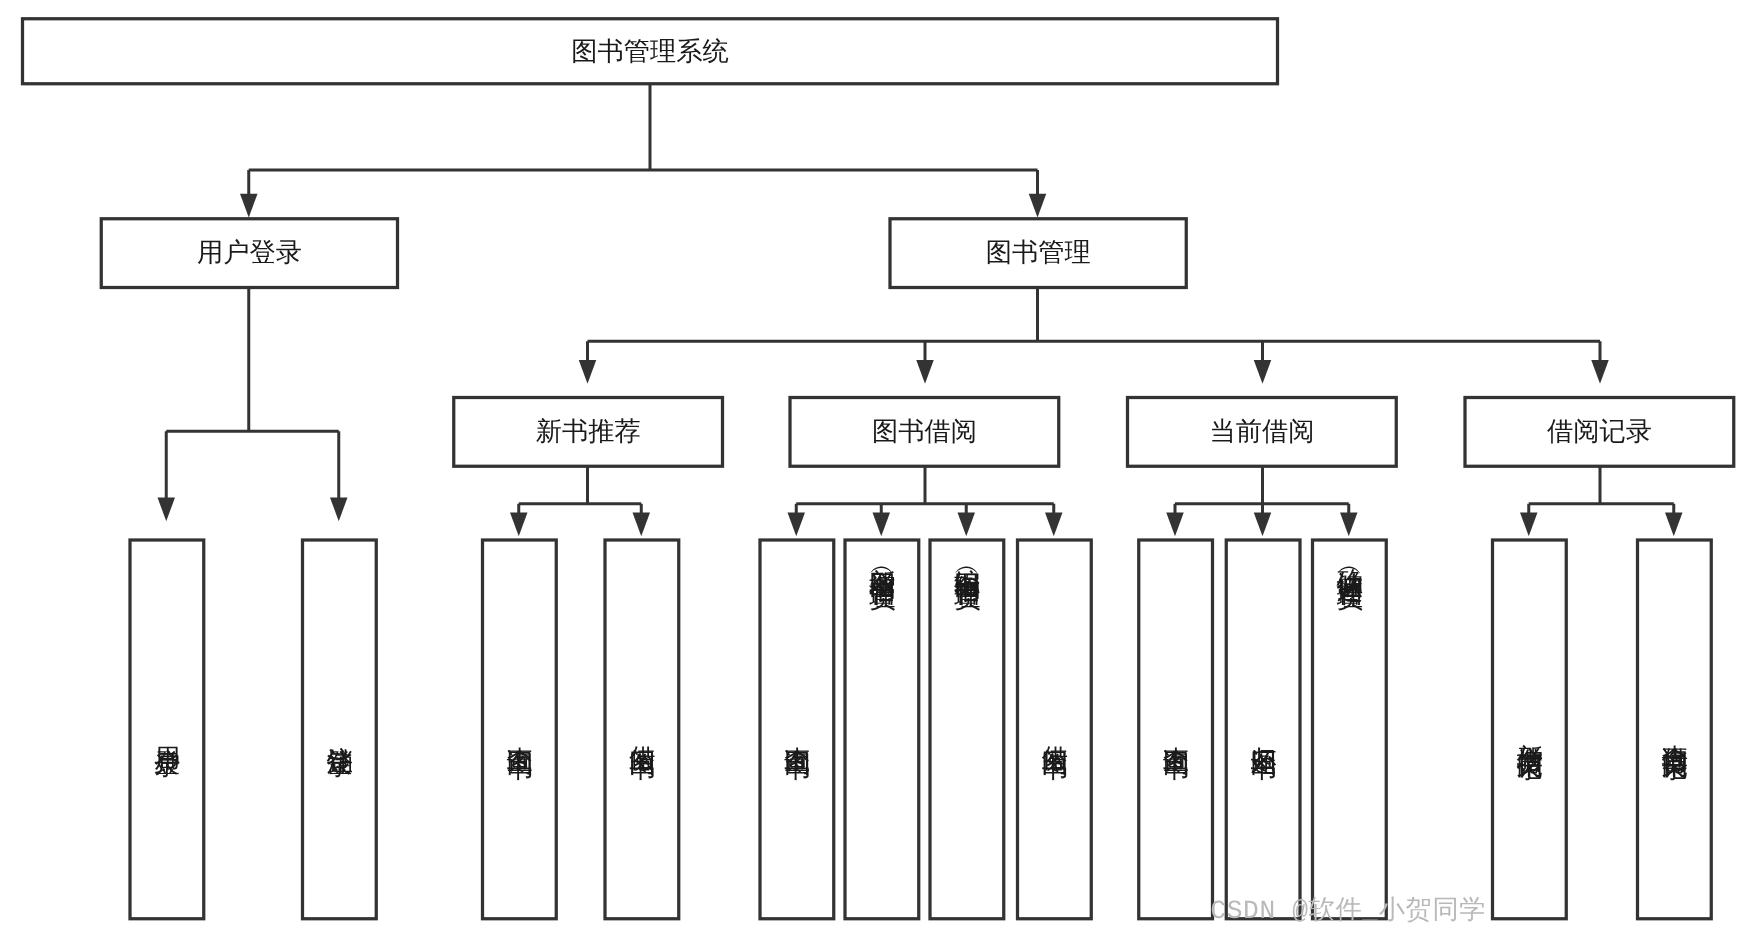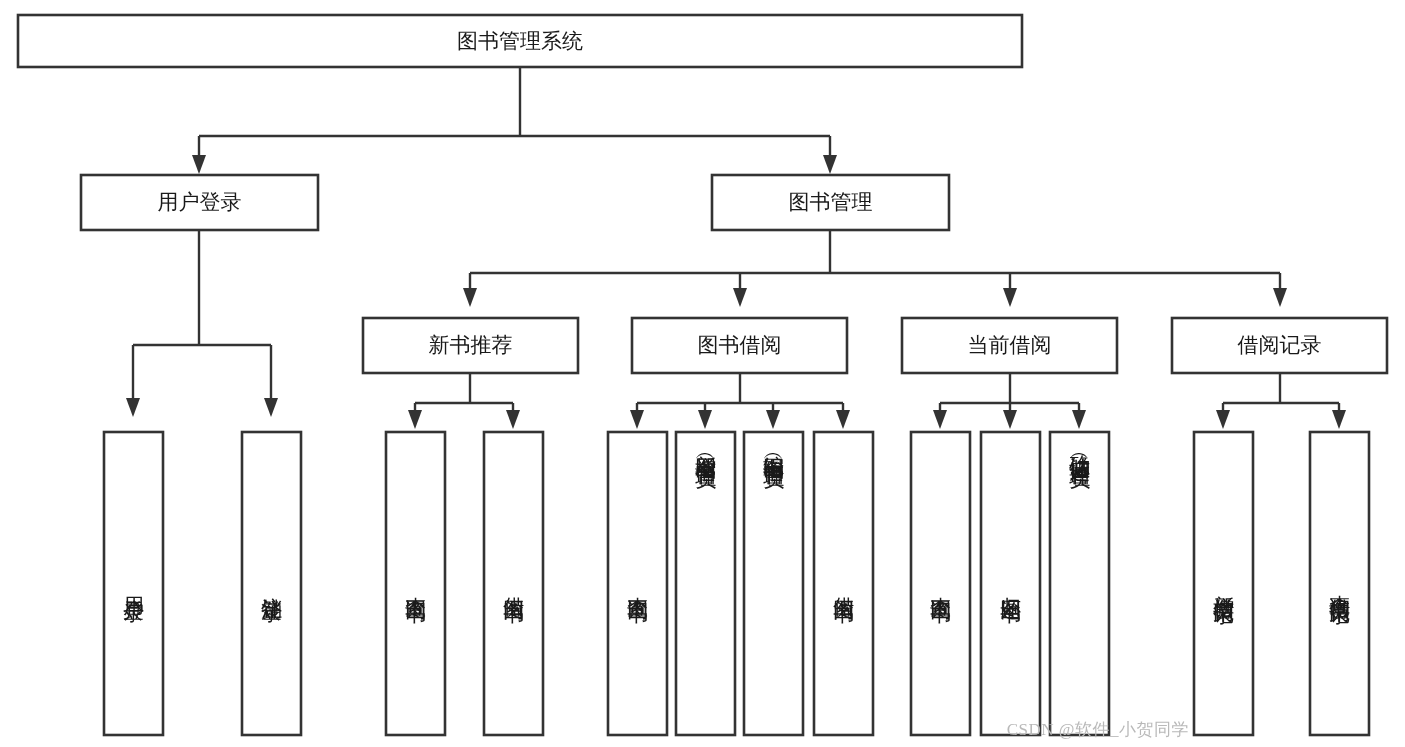--- a/index.html
+++ b/index.html
@@ -63,22 +63,22 @@
     color: #1a1a1a;
     line-height: 1.08;
     letter-spacing: 2px;
     white-space: nowrap;
     text-align: center;
   }
   .watermark {
     position: absolute;
     right: 8px;
     bottom: 6px;
-    font-family: Liberation Serif, serif;
-    font-size: 17px;
+    font-family: Liberation Mono, monospace;
+    font-size: 21px;
     color: #b9b9b9;
     white-space: nowrap;
     letter-spacing: 0.5px;
   }
 </style>
 </head>
 <body>
 
 <div id="diagram-root">
 

